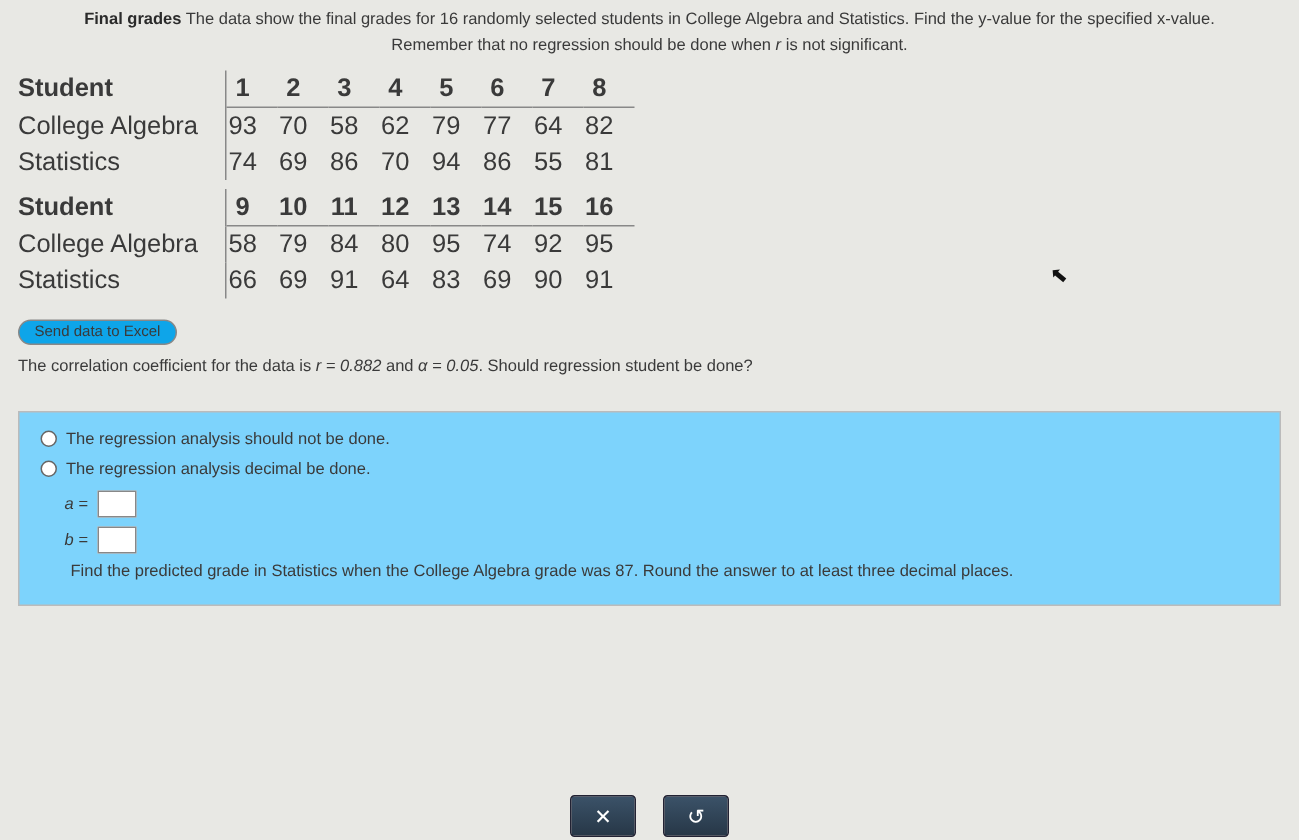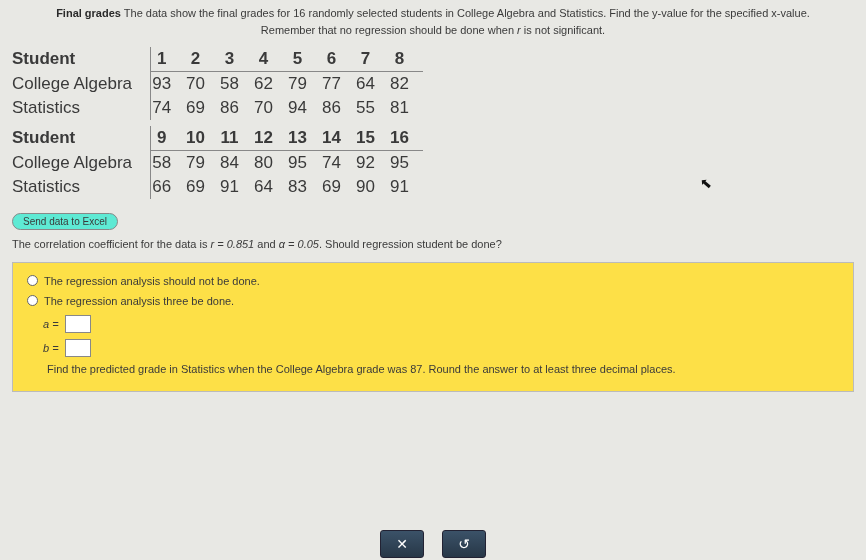--- a/index.html
+++ b/index.html
@@ -42,31 +42,31 @@
     }
     table.data tr.hrow td { font-weight: bold; border-bottom: 1px solid #888; }
     table.data tr.hrow td.label { border-bottom: none; }
     
     .send-btn {
       display: inline-block;
       border: 1px solid #888;
       border-radius: 10px;
       padding: 2px 10px;
       font-size: 10px;
-      background: #5eead4;
+      background: #0ea5e9;
       margin: 2px 0 8px 12px;
       cursor: pointer;
     }
     
     .stmt { padding: 0 12px 8px 12px; }
     
     .panel {
-      margin: 4px 12px;
+      margin: 16px 12px;
       border: 1px solid #bbb;
-      background: #fde047;
+      background: #7dd3fc;
       padding: 12px 14px;
       font-size: 11px;
     }
     .opt { display:flex; align-items:center; gap:6px; margin-bottom:8px; }
     .radio {
       width:11px; height:11px; border:1px solid #666; border-radius:50%;
       background:#fff; flex:0 0 11px; cursor:pointer;
     }
     .panel .indent { margin-left: 16px; }
     .eq-line { margin: 6px 0 8px 16px; }
@@ -183,31 +183,31 @@
       <td>90</td>
       <td>91</td>
     </tr>
   </tbody>
     </table>
 </div>
 
 <div class="send-btn">Send data to Excel</div>
 
 <div class="stmt">
-  <span>The correlation coefficient for the data is </span><span class="italic">r = 0.851</span><span> and </span><span class="italic">α = 0.05</span><span>. Should regression student be done?</span>
+  <span>The correlation coefficient for the data is </span><span class="italic">r = 0.882</span><span> and </span><span class="italic">α = 0.05</span><span>. Should regression student be done?</span>
 </div>
 
 <div class="panel">
   <div class="opt">
     <span class="radio"></span>
     <span>The regression analysis should not be done.</span>
   </div>
   <div class="opt">
     <span class="radio"></span>
-    <span>The regression analysis three be done.</span>
+    <span>The regression analysis decimal be done.</span>
   </div>
 
 
   <div class="coef-row">
     <span class="italic">a =</span>
     <span class="inputbox"></span>
   </div>
   <div class="coef-row">
     <span class="italic">b =</span>
     <span class="inputbox"></span>

